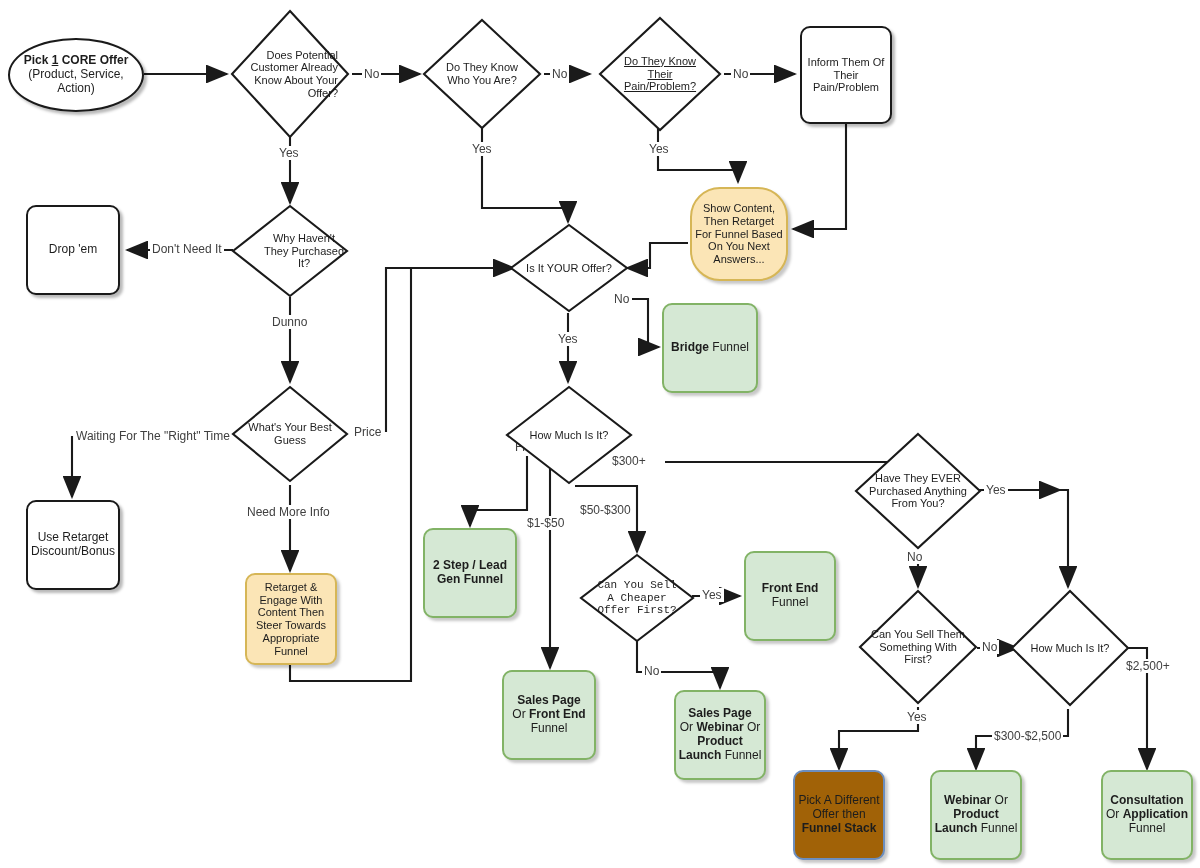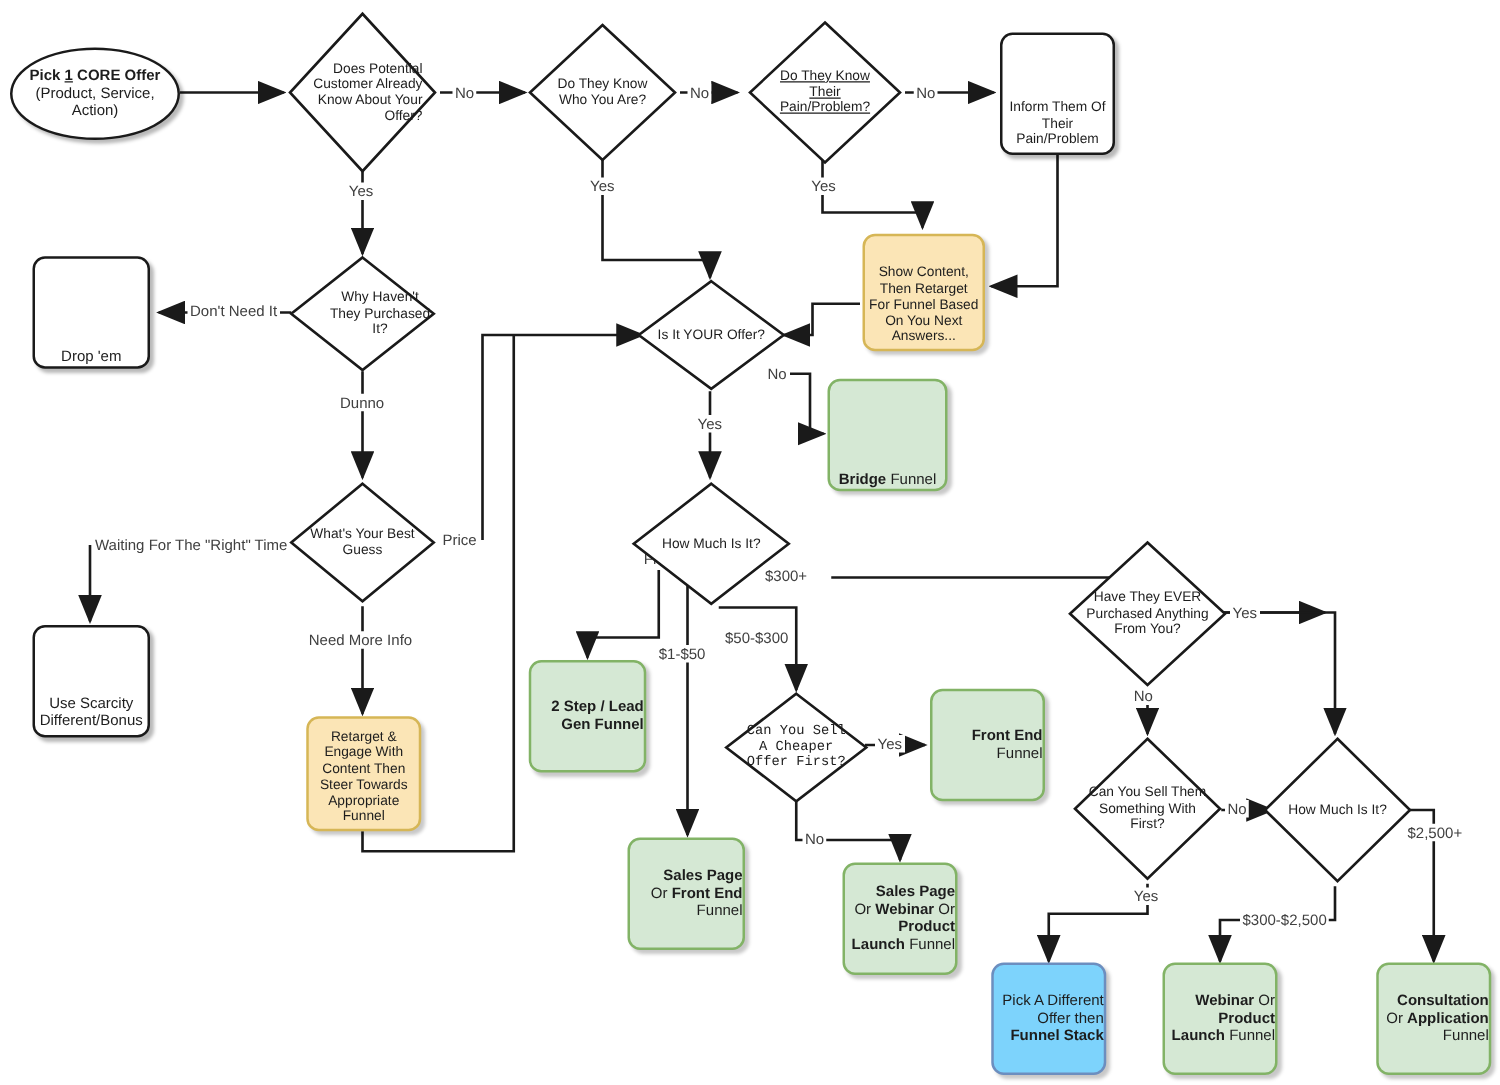--- a/index.html
+++ b/index.html
@@ -2,24 +2,24 @@
 <html><head>
 <meta charset="utf-8">
 <style>
   html,body{margin:0;padding:0;background:#ffffff;}
   #canvas{position:relative;width:1200px;height:868px;background:#ffffff;
     font-family:"Liberation Sans","DejaVu Sans",sans-serif;overflow:hidden;}
   svg#wires{position:absolute;left:0;top:0;width:1200px;height:868px;pointer-events:none;}
   .node{position:absolute;box-sizing:border-box;display:flex;align-items:center;
     justify-content:center;text-align:center;color:#1d1d1d;line-height:1.16;}
   .rbox{border:2px solid #1a1a1a;border-radius:10px;background:#ffffff;
-    box-shadow:3px 3px 3px rgba(0,0,0,.28);align-items:flex-end;}
+    box-shadow:3px 3px 3px rgba(0,0,0,.28);}
   .rbox.yellow{background:#fbe5b6;border-color:#d6b656;box-shadow:3px 3px 3px rgba(0,0,0,.22);}
   .rbox.green{background:#d5e8d4;border-color:#82b366;box-shadow:3px 3px 3px rgba(0,0,0,.22);}
-  .rbox.blue{background:#7dd3fc;border-color:#6c8ebf;box-shadow:3px 3px 3px rgba(0,0,0,.22);}
+  .rbox.blue{background:#a16207;border-color:#6c8ebf;box-shadow:3px 3px 3px rgba(0,0,0,.22);}
   .ellipse{border:2px solid #1a1a1a;border-radius:50%;background:#ffffff;
     box-shadow:3px 3px 3px rgba(0,0,0,.28);}
   .diamond{background:transparent;}
   .diamond .dlabel{position:relative;z-index:2;padding:0 2px;}
   .diamond .dshape{position:absolute;left:0;top:0;width:100%;height:100%;z-index:1;}
   .edgelabel{position:absolute;color:#404040;background:#ffffff;
     font-family:Liberation Sans, sans-serif;white-space:nowrap;
     line-height:1;padding:1px 2px;}
   .t11{font-size:11px;}
   .t12{font-size:12px;}
@@ -125,21 +125,21 @@
     <svg class="dshape" viewBox="0 0 128 120" preserveAspectRatio="none">
       <polygon points="64,4 124,60 64,116 4,60" fill="#ffffff" stroke="#1a1a1a" stroke-width="2.1"></polygon>
     </svg>
     <div class="dlabel t11" style="width:92px;text-decoration:underline;">Do They Know Their Pain/Problem?</div>
   </div>
 
   <div class="node rbox t11" style="left:800px;top:26px;width:92px;height:98px;padding:4px;">
     <span>Inform Them Of Their Pain/Problem</span>
   </div>
 
-  <div class="node rbox yellow t11" style="left:690px;top:187px;width:98px;height:94px;padding:3px;">
+  <div class="node rbox yellow t11" style="left:690px;top:187px;width:98px;height:94px;padding:3px;border-radius:30px;">
     <span>Show Content, Then Retarget For Funnel Based On You Next Answers...</span>
   </div>
 
   <div class="node diamond" style="left:230px;top:203px;width:120px;height:96px;">
     <svg class="dshape" viewBox="0 0 120 96" preserveAspectRatio="none">
       <polygon points="60,3 117,48 60,93 3,48" fill="#ffffff" stroke="#1a1a1a" stroke-width="2.1"></polygon>
     </svg>
     <div class="dlabel t11" style="width:86px;margin-left:28px;">Why Haven't They Purchased It?</div>
   </div>
 
@@ -148,21 +148,21 @@
   </div>
 
   <div class="node diamond" style="left:230px;top:384px;width:120px;height:100px;">
     <svg class="dshape" viewBox="0 0 120 100" preserveAspectRatio="none">
       <polygon points="60,3 117,50 60,97 3,50" fill="#ffffff" stroke="#1a1a1a" stroke-width="2.1"></polygon>
     </svg>
     <div class="dlabel t11" style="width:84px;">What's Your Best Guess</div>
   </div>
 
   <div class="node rbox t12" style="left:26px;top:500px;width:94px;height:90px;padding:4px;">
-    <span>Use Scarcity Different/Bonus</span>
+    <span>Use Retarget Discount/Bonus</span>
   </div>
 
   <div class="node rbox yellow t11" style="left:245px;top:573px;width:92px;height:92px;padding:3px;">
     <span>Retarget &amp; Engage With Content Then Steer Towards Appropriate Funnel</span>
   </div>
 
   <div class="node diamond" style="left:508px;top:222px;width:122px;height:92px;">
     <svg class="dshape" viewBox="0 0 122 92" preserveAspectRatio="none">
       <polygon points="61,3 119,46 61,89 3,46" fill="#ffffff" stroke="#1a1a1a" stroke-width="2.1"></polygon>
     </svg>

